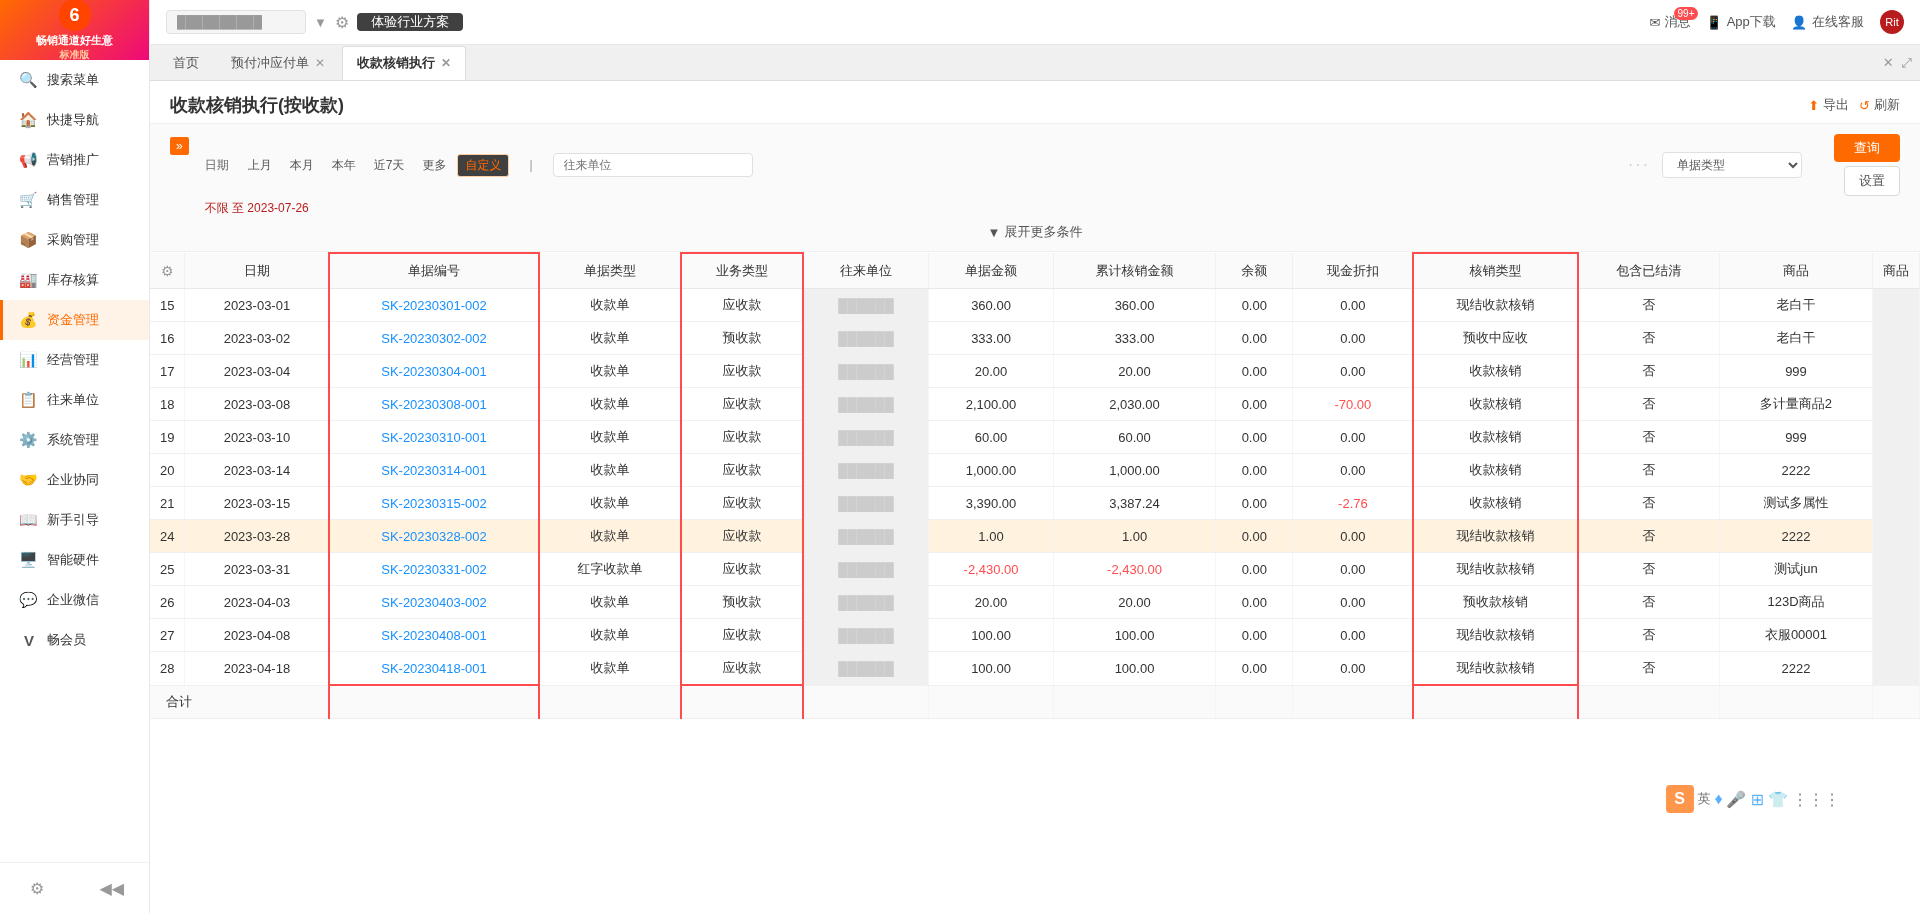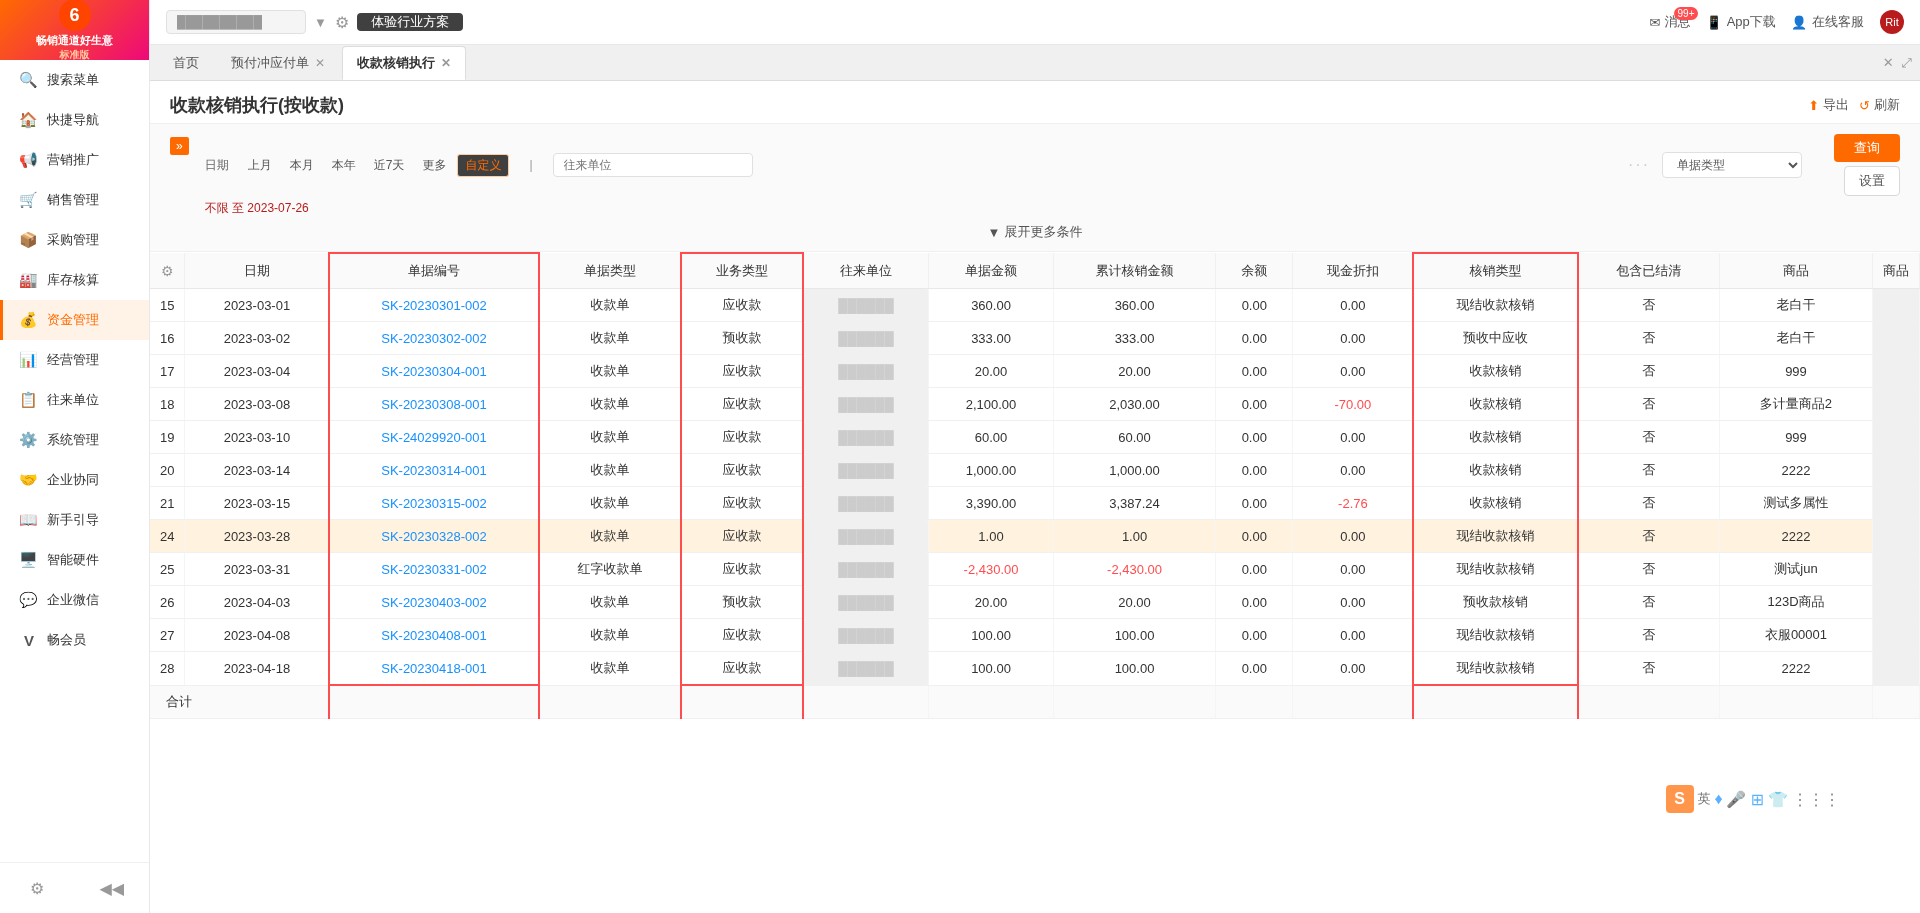--- a/index.html
+++ b/index.html
@@ -352,21 +352,21 @@
               <td>0.00</td>
               <td class="text-red">-70.00</td>
               <td style="border-left: 2px solid rgb(255, 77, 79); border-right: 2px solid rgb(255, 77, 79);">收款核销</td>
               <td>否</td>
               <td>多计量商品2</td>
               <td style="background: rgb(240, 240, 240); width: 30px;"></td>
             </tr>
             <tr>
               <td>19</td>
               <td>2023-03-10</td>
-              <td style="border-left: 2px solid rgb(255, 77, 79); border-right: 2px solid rgb(255, 77, 79);"><a class="link-blue" href="#">SK-24029920-001</a></td>
+              <td style="border-left: 2px solid rgb(255, 77, 79); border-right: 2px solid rgb(255, 77, 79);"><a class="link-blue" href="#">SK-20230310-001</a></td>
               <td>收款单</td>
               <td style="border-left: 2px solid rgb(255, 77, 79); border-right: 2px solid rgb(255, 77, 79);">应收款</td>
               <td style="color: rgb(204, 204, 204); background: rgb(240, 240, 240); border-radius: 3px;">██████</td>
               <td>60.00</td>
               <td>60.00</td>
               <td>0.00</td>
               <td>0.00</td>
               <td style="border-left: 2px solid rgb(255, 77, 79); border-right: 2px solid rgb(255, 77, 79);">收款核销</td>
               <td>否</td>
               <td>999</td>

